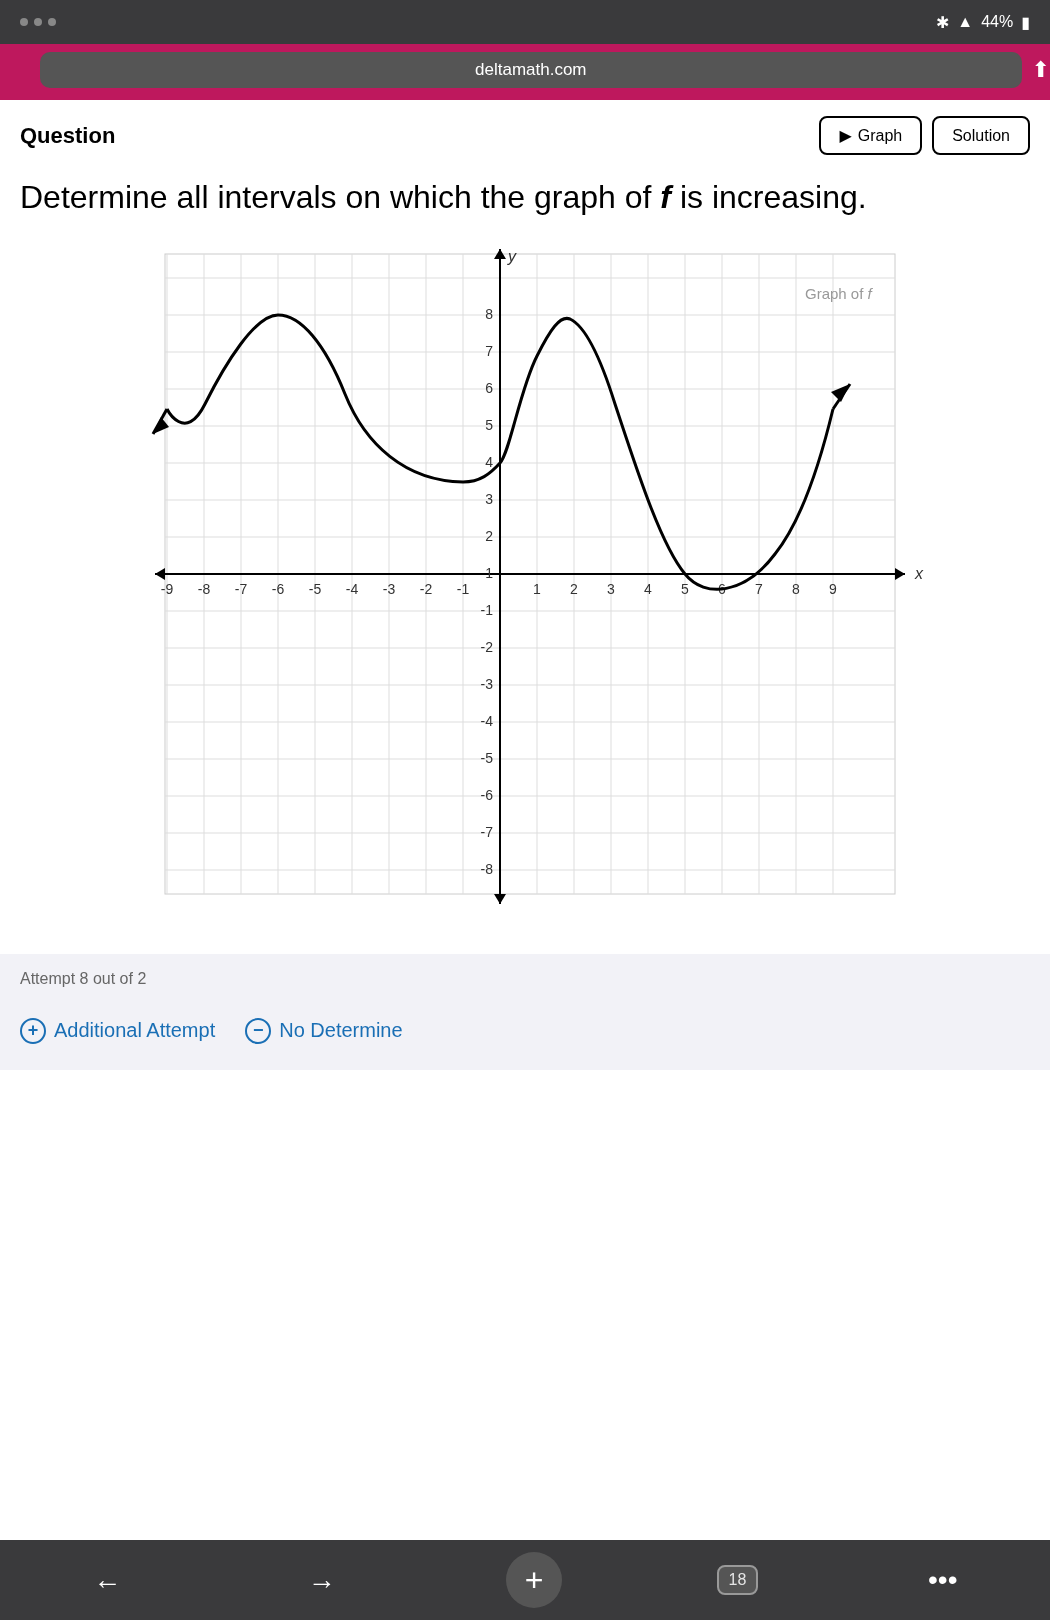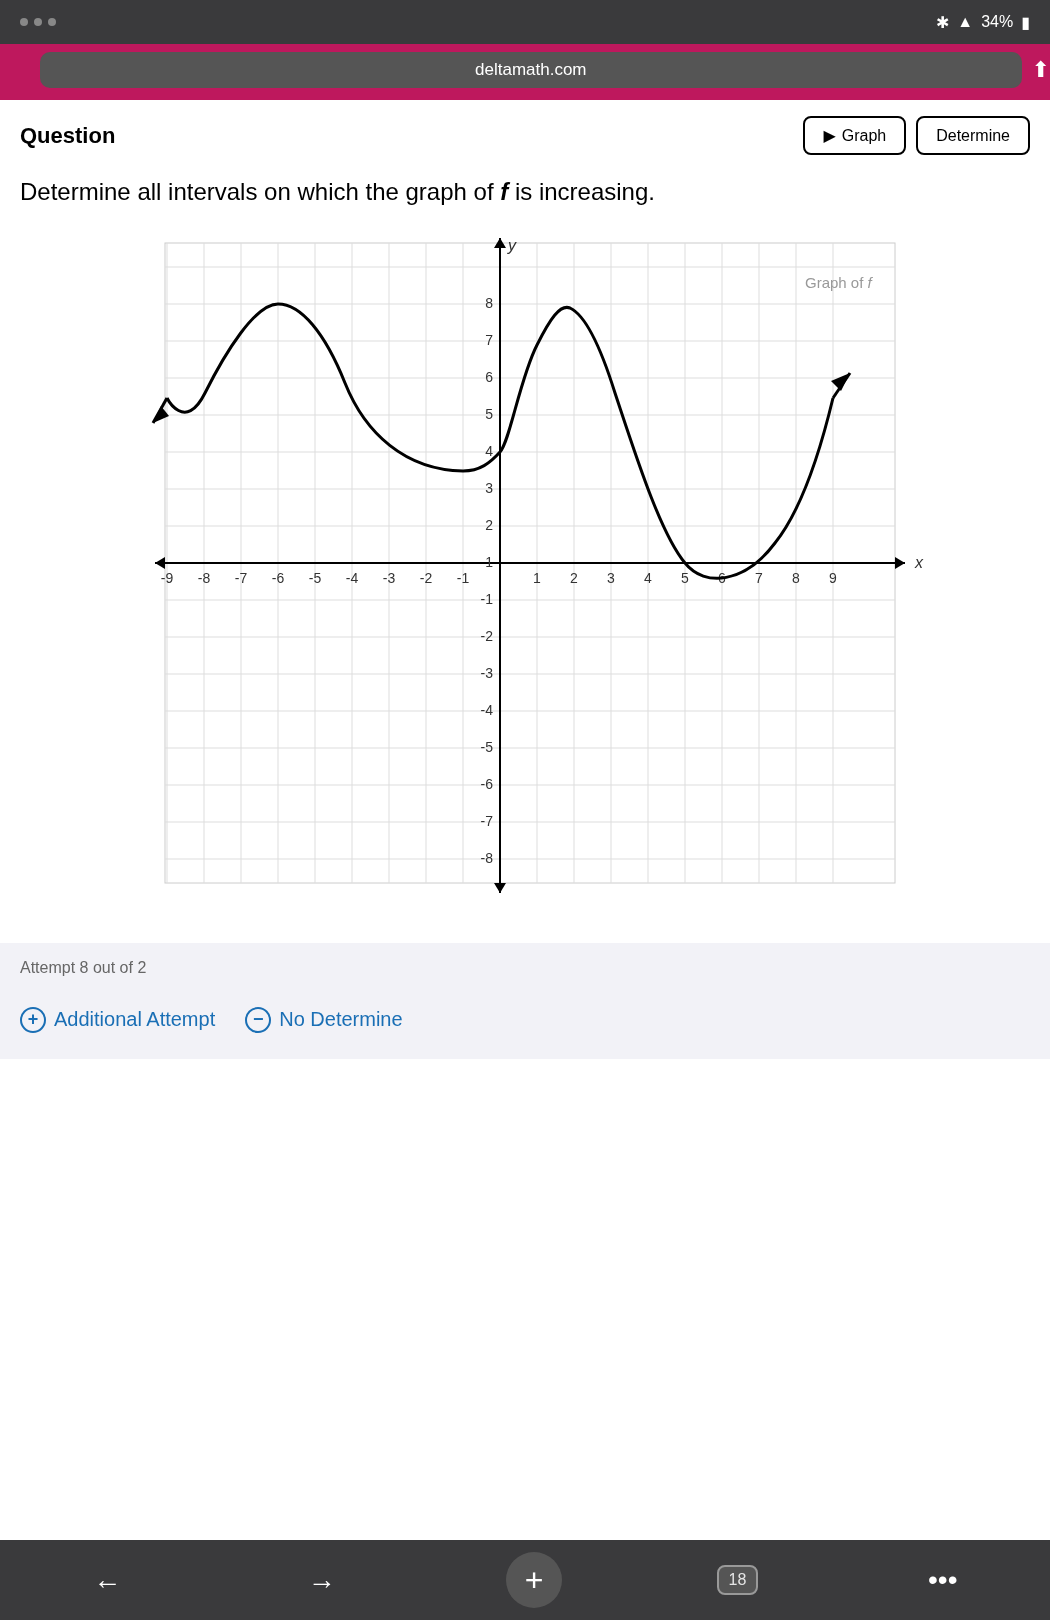--- a/index.html
+++ b/index.html
@@ -86,21 +86,21 @@
       font-size: 16px;
       padding: 8px 18px;
       cursor: pointer;
       display: flex;
       align-items: center;
       gap: 6px;
     }
 
     
     .question-text {
-      font-size: 24px;
+      font-size: 32px;
       color: #000;
       line-height: 1.4;
       margin-bottom: 24px;
     }
     .question-text em {
       font-style: italic;
       font-weight: 600;
     }
 
     
@@ -226,42 +226,42 @@
 
 <div class="status-bar">
   <div class="status-dots">
     <div class="status-dot"></div>
     <div class="status-dot"></div>
     <div class="status-dot"></div>
   </div>
   <div class="status-right">
     <span>✱</span>
     <span>▲</span>
-    <span>34%</span>
+    <span>44%</span>
     <span>▮</span>
   </div>
 </div>
 
 <div class="browser-bar">
   <div style="width:30px"></div>
   <div class="url-bar">deltamath.com</div>
   <button class="share-btn">⬆</button>
 </div>
 
 <div class="main-content">
 
   <div class="header-row">
     <span class="question-label">Question</span>
     <div class="header-btns">
       <button class="header-btn">
         <span>▶</span>
         <span>Graph</span>
       </button>
       <button class="header-btn">
-        <span>Determine</span>
+        <span>Solution</span>
       </button>
     </div>
   </div>
 
   <div class="question-text">
     <span>Determine all intervals on which the graph of </span><em>f</em><span> is increasing.</span>
   </div>
 
   <div class="graph-container">
     <svg width="800" height="680" viewBox="0 0 800 680">

